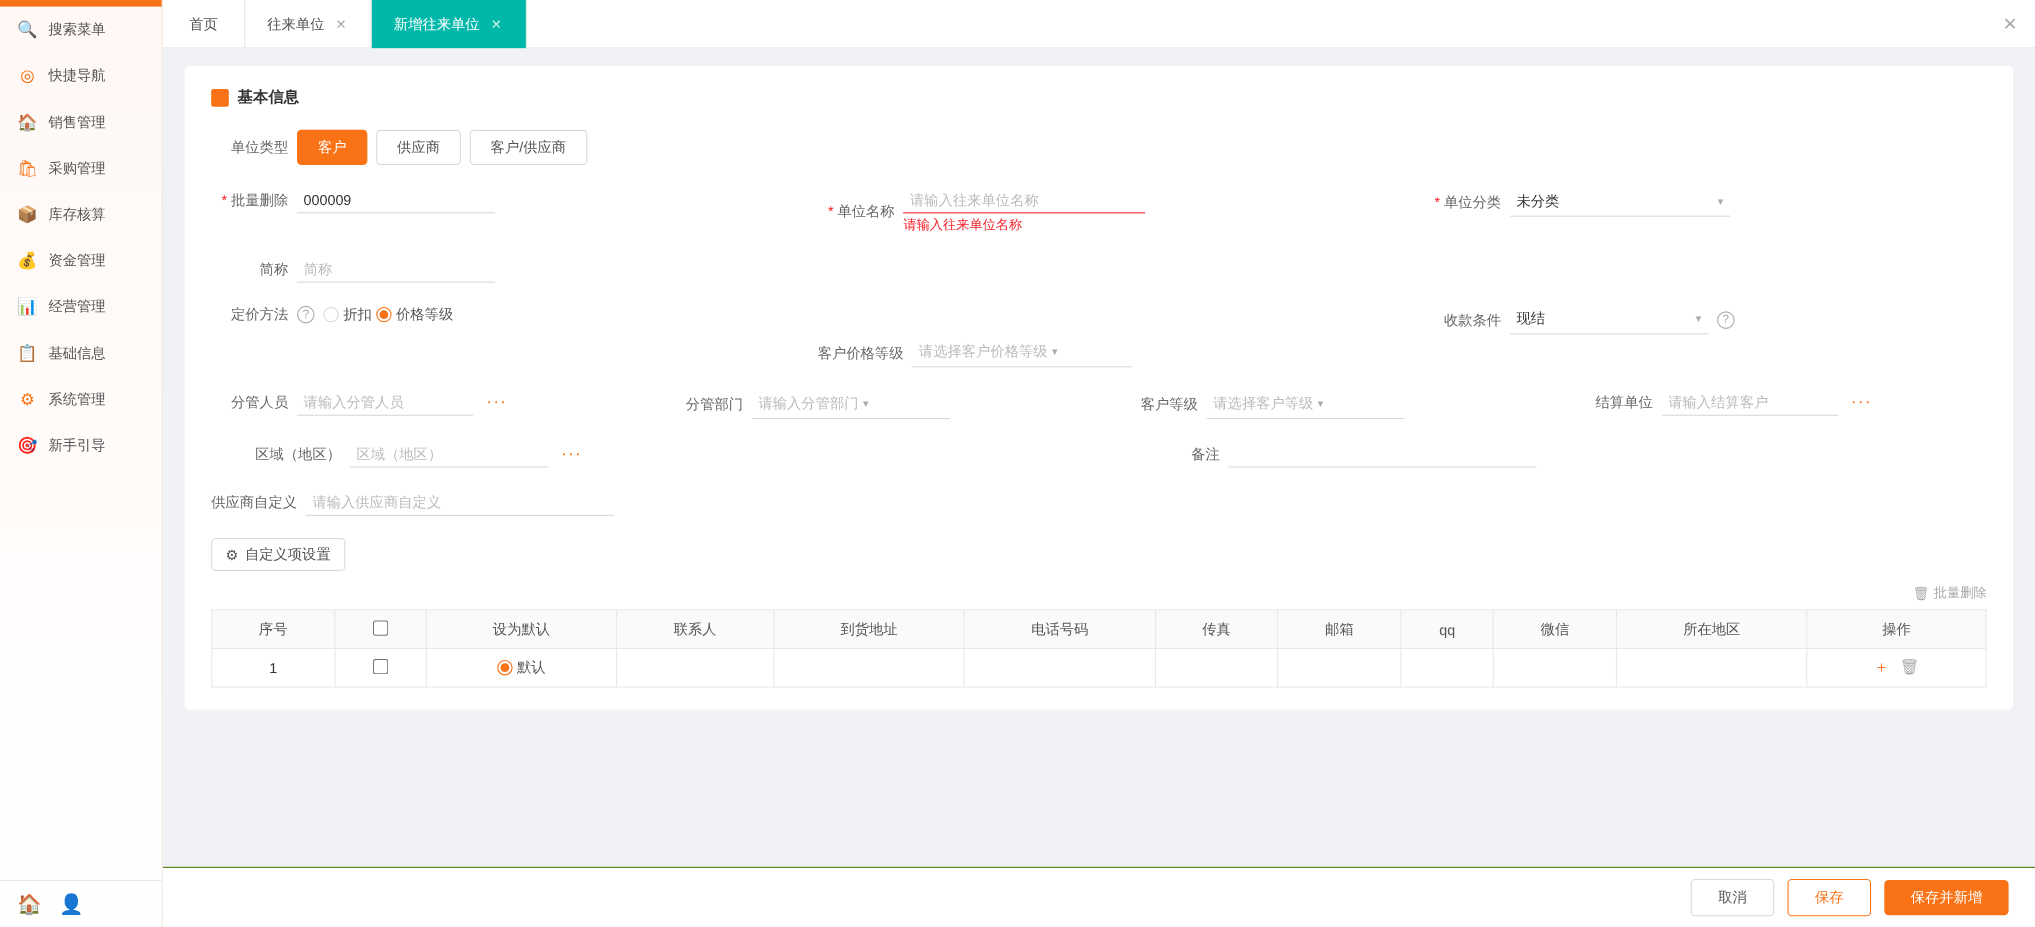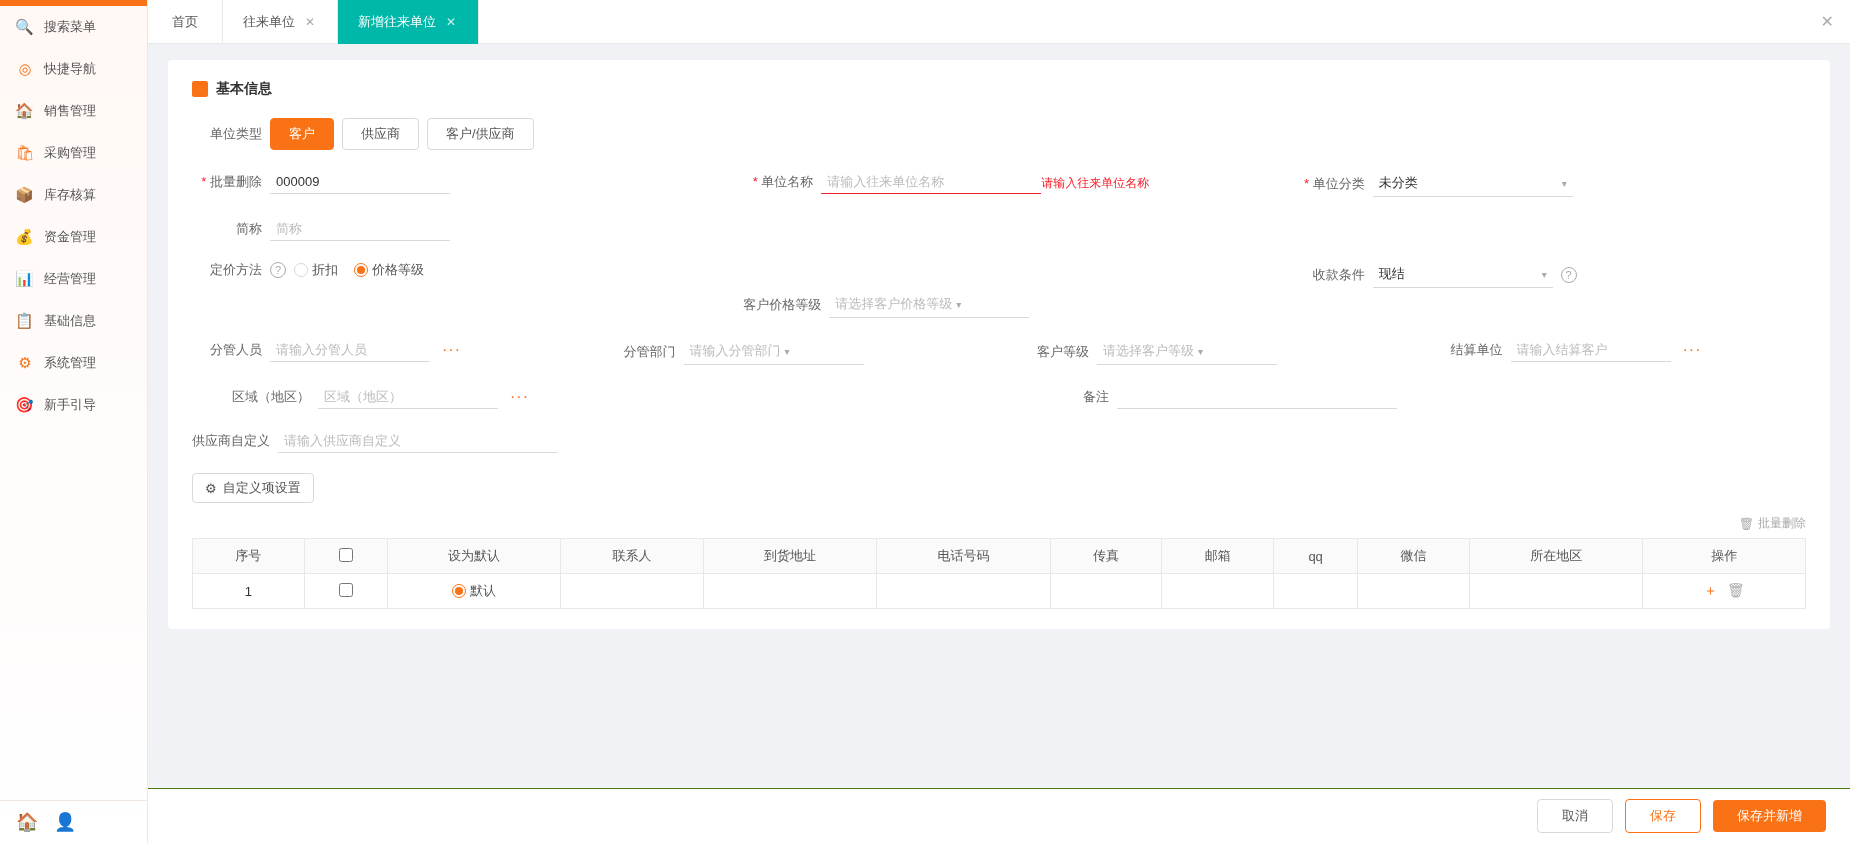--- a/index.html
+++ b/index.html
@@ -161,41 +161,40 @@
     }
     .form-input::placeholder { color: #bbb; }
     .error-msg {
       font-size: 12px;
       color: #f5222d;
       margin-top: 2px;
       display: block;
     }
     .form-input-wrap {
       display: flex;
-      flex-direction: row;
-      align-items: center;
+      flex-direction: column;
     }
 
     
     .form-select {
       display: flex;
       align-items: center;
       border-bottom: 1px solid #d9d9d9;
       padding: 4px 6px;
       cursor: pointer;
       min-width: 160px;
       color: #bbb;
       font-size: 13px;
       gap: 4px;
     }
     .form-select .select-val { flex: 1; color: #333; }
     .form-select .chevron { color: #aaa; font-size: 10px; }
 
     
-    .radio-group { display: flex; align-items: center; gap: 16px; }
+    .radio-group { display: flex; align-items: center; gap: 4px; }
     .radio-item { display: flex; align-items: center; gap: 4px; cursor: pointer; font-size: 13px; color: #555; }
     .radio-outer {
       width: 14px; height: 14px;
       border-radius: 50%;
       border: 1.5px solid #d9d9d9;
       display: flex; align-items: center; justify-content: center;
     }
     .radio-outer.checked { border-color: #f97316; }
     .radio-inner { width: 8px; height: 8px; border-radius: 50%; background: #f97316; }
 

